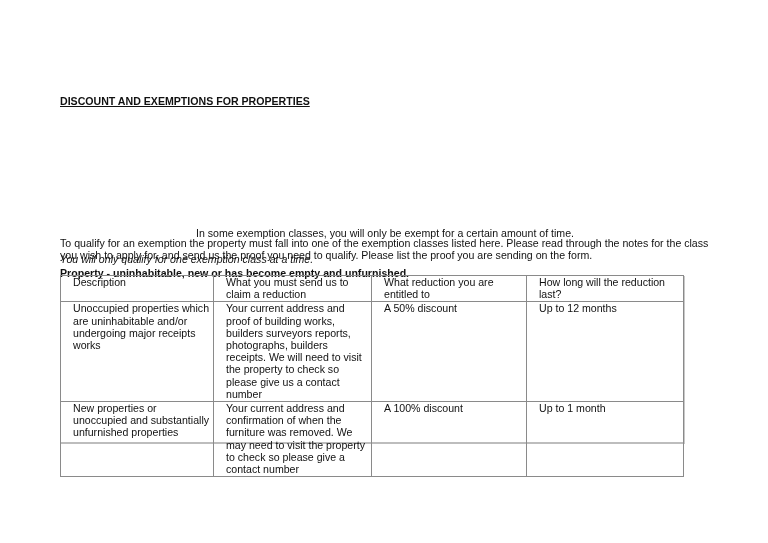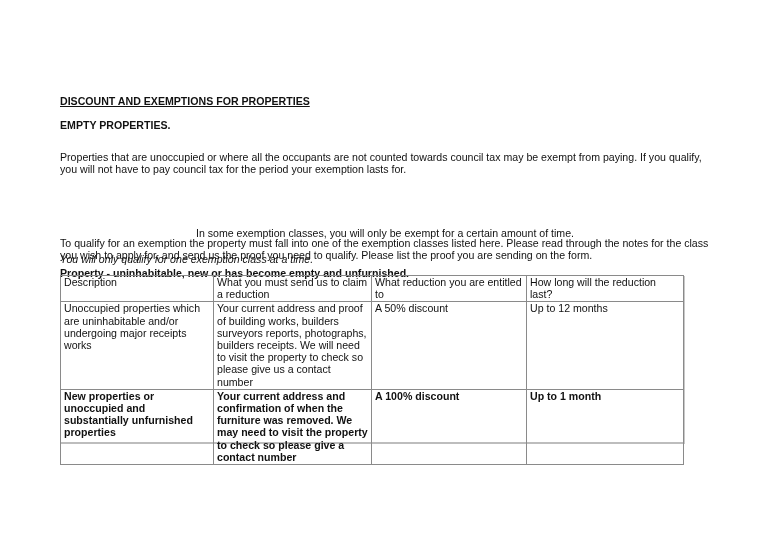--- a/index.html
+++ b/index.html
@@ -18,35 +18,33 @@
     .p3 { top: 215px; text-align: center; }
     .p4 { top: 241px; font-style: italic; }
     .tbl-title { top: 255px; font-weight: bold; }
     table.grid {
       position: absolute; left: 60px; top: 263px;
       border-collapse: collapse; width: 623px;
       table-layout: fixed;
     }
     table.grid td {
       border: 1px solid #8a8a8a; vertical-align: top;
-      padding: 0 3px 1px 3px; font-size: 10.6px; line-height: 12.2px;
+      padding: 0 3px 1px 12px; font-size: 10.6px; line-height: 12.2px;
     }
     table.grid tr.r-head td { height: 22px; }
     table.grid tr.r1 td { height: 70px; }
-    table.grid tr.r2 td { height: 69px; font-weight: bold; }
+    table.grid tr.r2 td { height: 69px; }
     .shadow { position: absolute; left: 61px; top: 430px; width: 623px; height: 2px; background: #bdbdbd; }
     .shadow-r { position: absolute; left: 683px; top: 264px; width: 2px; height: 168px; background: #c8c8c8; }
   </style>
 </head>
 <body>
 
 <div class="page">
   <p class="blk title">DISCOUNT AND EXEMPTIONS FOR PROPERTIES</p>
-  <p class="blk h-empty">EMPTY PROPERTIES.</p>
-  <p class="blk p1">Properties that are unoccupied or where all the occupants are not counted towards council tax may be exempt from paying. If you qualify, you will not have to pay council tax for the period your exemption lasts for.</p>
   <p class="blk p2">To qualify for an exemption the property must fall into one of the exemption classes listed here. Please read through the notes for the class you wish to apply for, and send us the proof you need to qualify. Please list the proof you are sending on the form.</p>
   <p class="blk p3">In some exemption classes, you will only be exempt for a certain amount of time.</p>
   <p class="blk p4">You will only qualify for one exemption class at a time.</p>
   <p class="blk tbl-title">Property - uninhabitable, new or has become empty and unfurnished.</p>
 
   <div class="shadow-r"></div>
   <div class="shadow"></div>
 
   <table class="grid">
     <colgroup>

